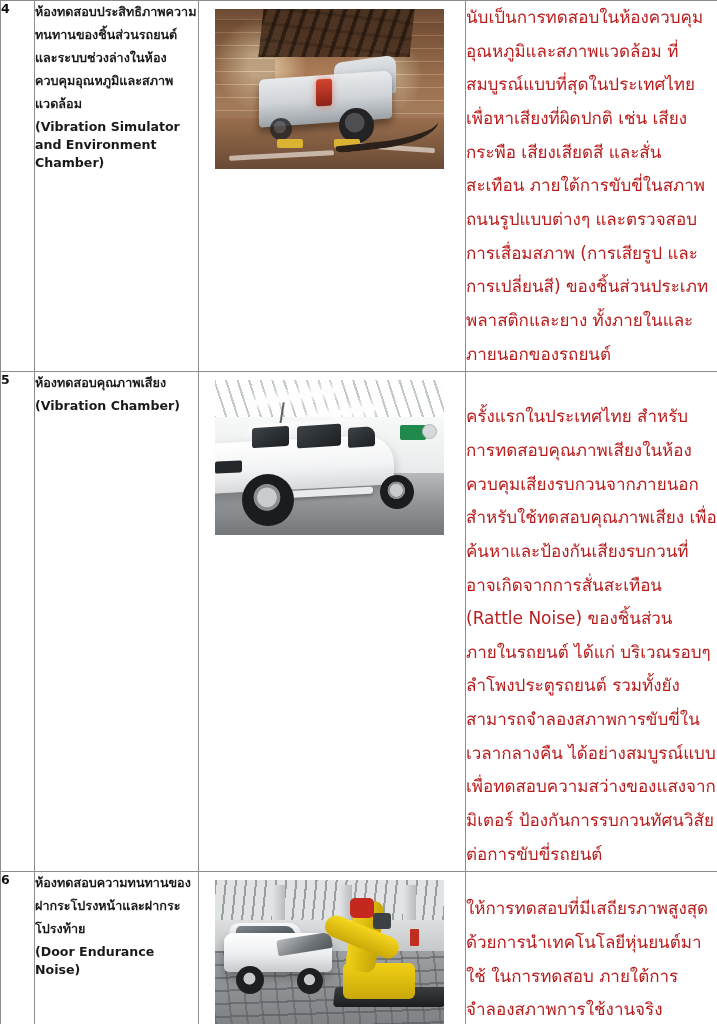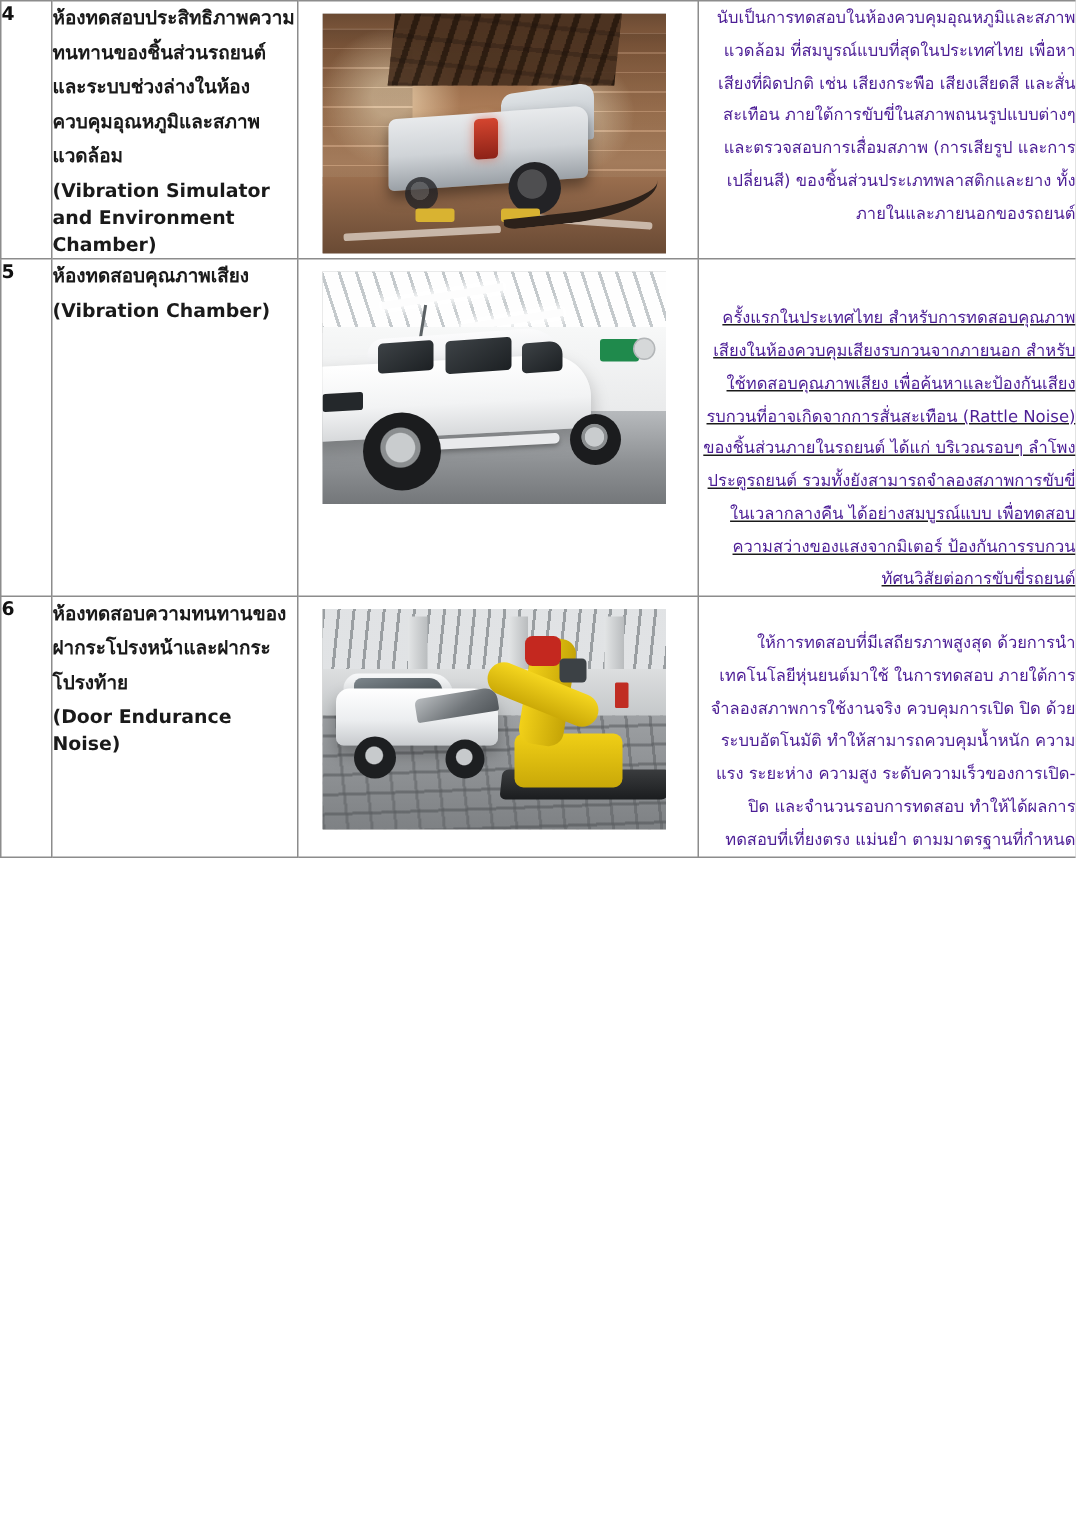--- a/index.html
+++ b/index.html
@@ -85,28 +85,28 @@
     overflow: hidden;
     border: 0;
     background: #bdbdbd;
   }
   .photo.r5 { height: 155px; }
   .photo.r6 { height: 147px; }
 
   td.desc-cell {
     padding: 14px 10px 10px 10px;
   }
-  td.desc-cell.r5 { padding-top: 28px; text-decoration: underline; }
+  td.desc-cell.r5 { padding-top: 28px; }
   td.desc-cell.r6 { padding-top: 20px; margin-left: 28px; }
 
   .desc-text {
-    font-size: 11px;
+    font-size: 17px;
     line-height: 1.98;
-    color: #4c1d95;
-    text-align: right;
+    color: #b91c1c;
+    text-align: left;
     word-break: break-word;
   }
 
   
   .p1-bg {
     position: absolute; inset: 0;
     background:
       radial-gradient(circle at 20% 35%, rgba(255,236,200,.55) 0 6%, rgba(255,255,255,0) 22%),
       radial-gradient(circle at 47% 58%, rgba(255,240,210,.45) 0 5%, rgba(255,255,255,0) 20%),
       radial-gradient(circle at 74% 42%, rgba(255,238,205,.5) 0 5%, rgba(255,255,255,0) 20%),

